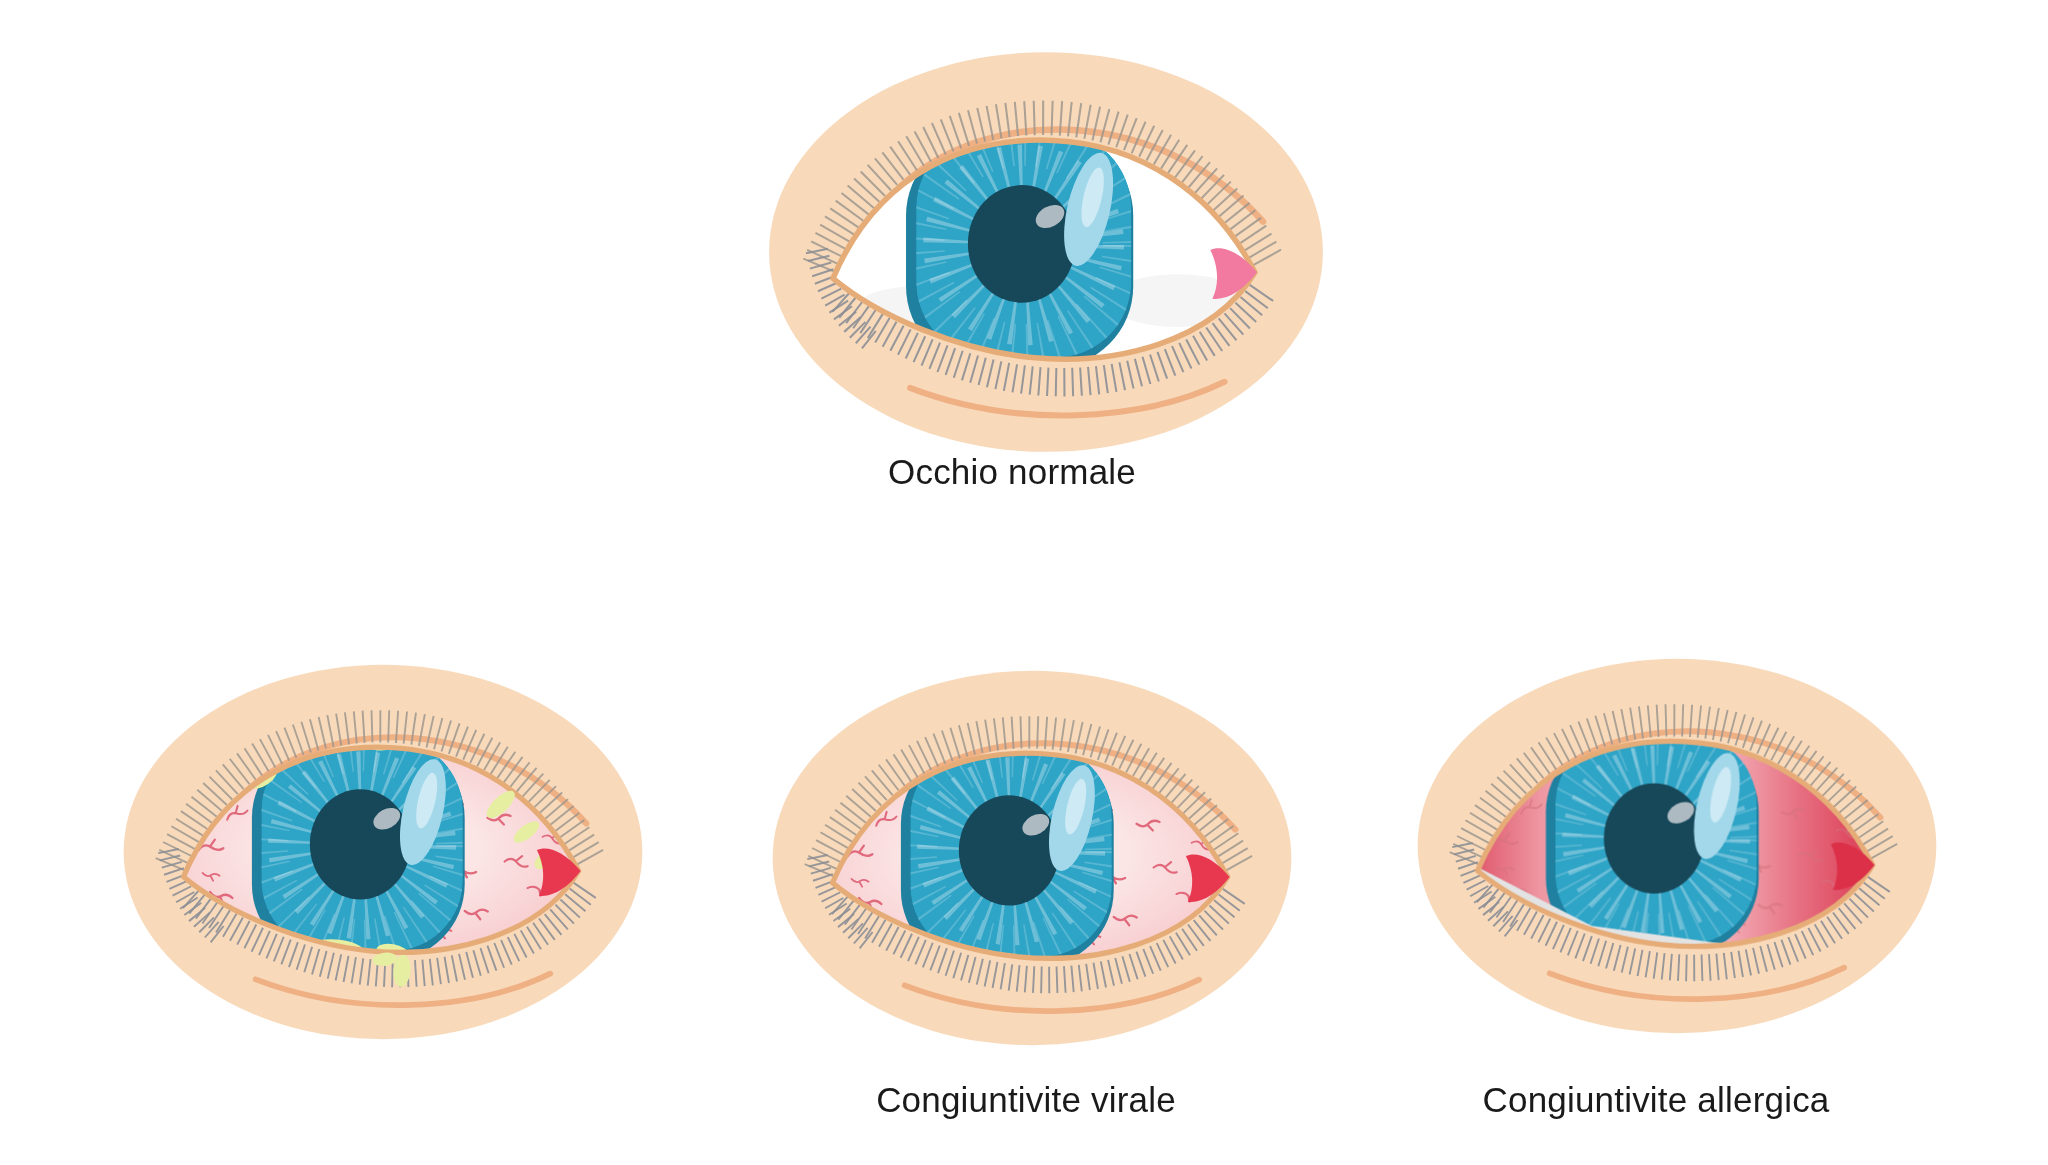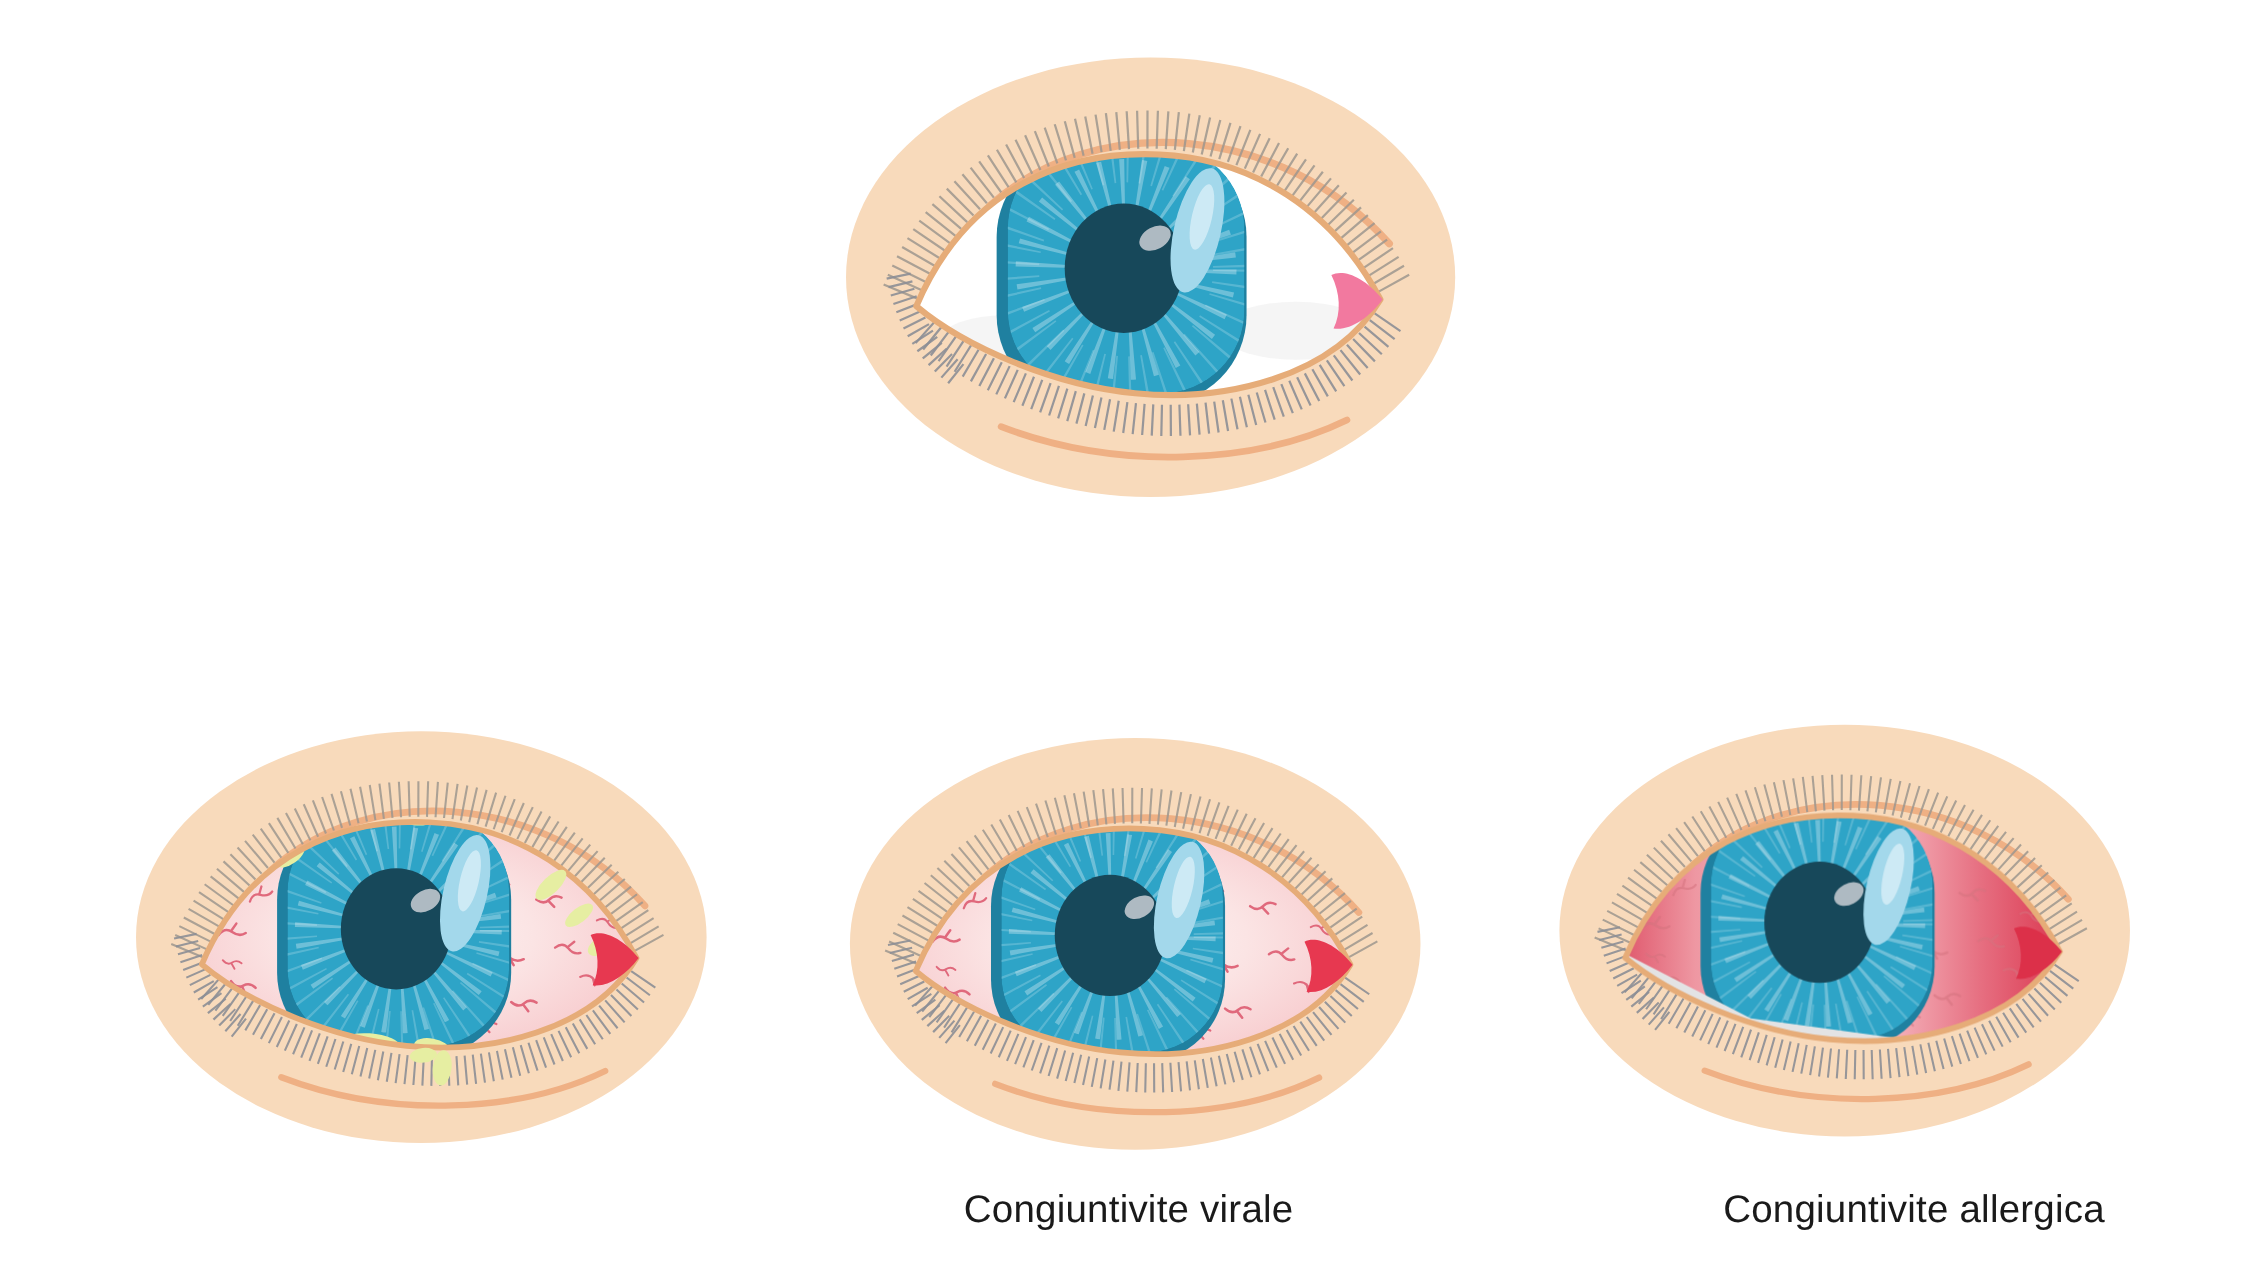--- a/index.html
+++ b/index.html
@@ -16,21 +16,21 @@
   .figure svg{width:100%;height:100%;display:block;}
   .fig-normal   {left:762px; top:48px;  width:568px; height:408px;}
   .fig-bacterial{left:109px; top:662px; width:548px; height:380px;}
   .fig-viral    {left:758px; top:668px; width:548px; height:380px;}
   .fig-allergic {left:1403px;top:656px; width:548px; height:380px;}
   .figure-label{position:absolute;width:520px;text-align:center;
     font-size:35px;line-height:1.25;color:var(--label-text);letter-spacing:0.2px;}
   .lbl-normal   {left:752px; top:450px;}
   .lbl-bacterial{left:141px; top:1078px;}
   .lbl-viral    {left:766px; top:1078px;}
-  .lbl-allergic {left:1480px;top:1078px;}
+  .lbl-allergic {left:1396px;top:1078px;}
 
   
   .scl-normal  {fill:#FFFFFF;}
   .scl-pink    {fill:url(#gradPink);}
   .scl-allergic{fill:url(#gradAllergic);}
   .lidline{fill:none;stroke:var(--lid-line);stroke-width:5.5;stroke-linejoin:round;}
   .vessels{fill:none;stroke:var(--vessel);stroke-width:2.4;stroke-linecap:round;}
   .vessels-soft{stroke:#D4737F;opacity:.55;}
   .pus ellipse{fill:var(--pus);}
   .discharge{fill:var(--discharge);}
@@ -182,16 +182,17 @@
           <path class="discharge" opacity="0.75" d="M320 308 C382 302 424 284 458 250 L468 260 C432 294 386 312 330 318 Z"></path>
           <path class="disch-hi" d="M76 234 L134 268 L112 276 Z"></path>
           <path class="disch-line" d="M90 248 L150 282"></path>
         </g>
       </g>
       <use href="#almond" class="lidline"></use>
       <use href="#car" class="car-deep"></use>
     </svg>
   </div>
 
+  <div class="figure-label lbl-normal">Occhio normale</div>
   <div class="figure-label lbl-viral">Congiuntivite virale</div>
   <div class="figure-label lbl-allergic">Congiuntivite allergica</div>
 
 </div>
 
 </body></html>

